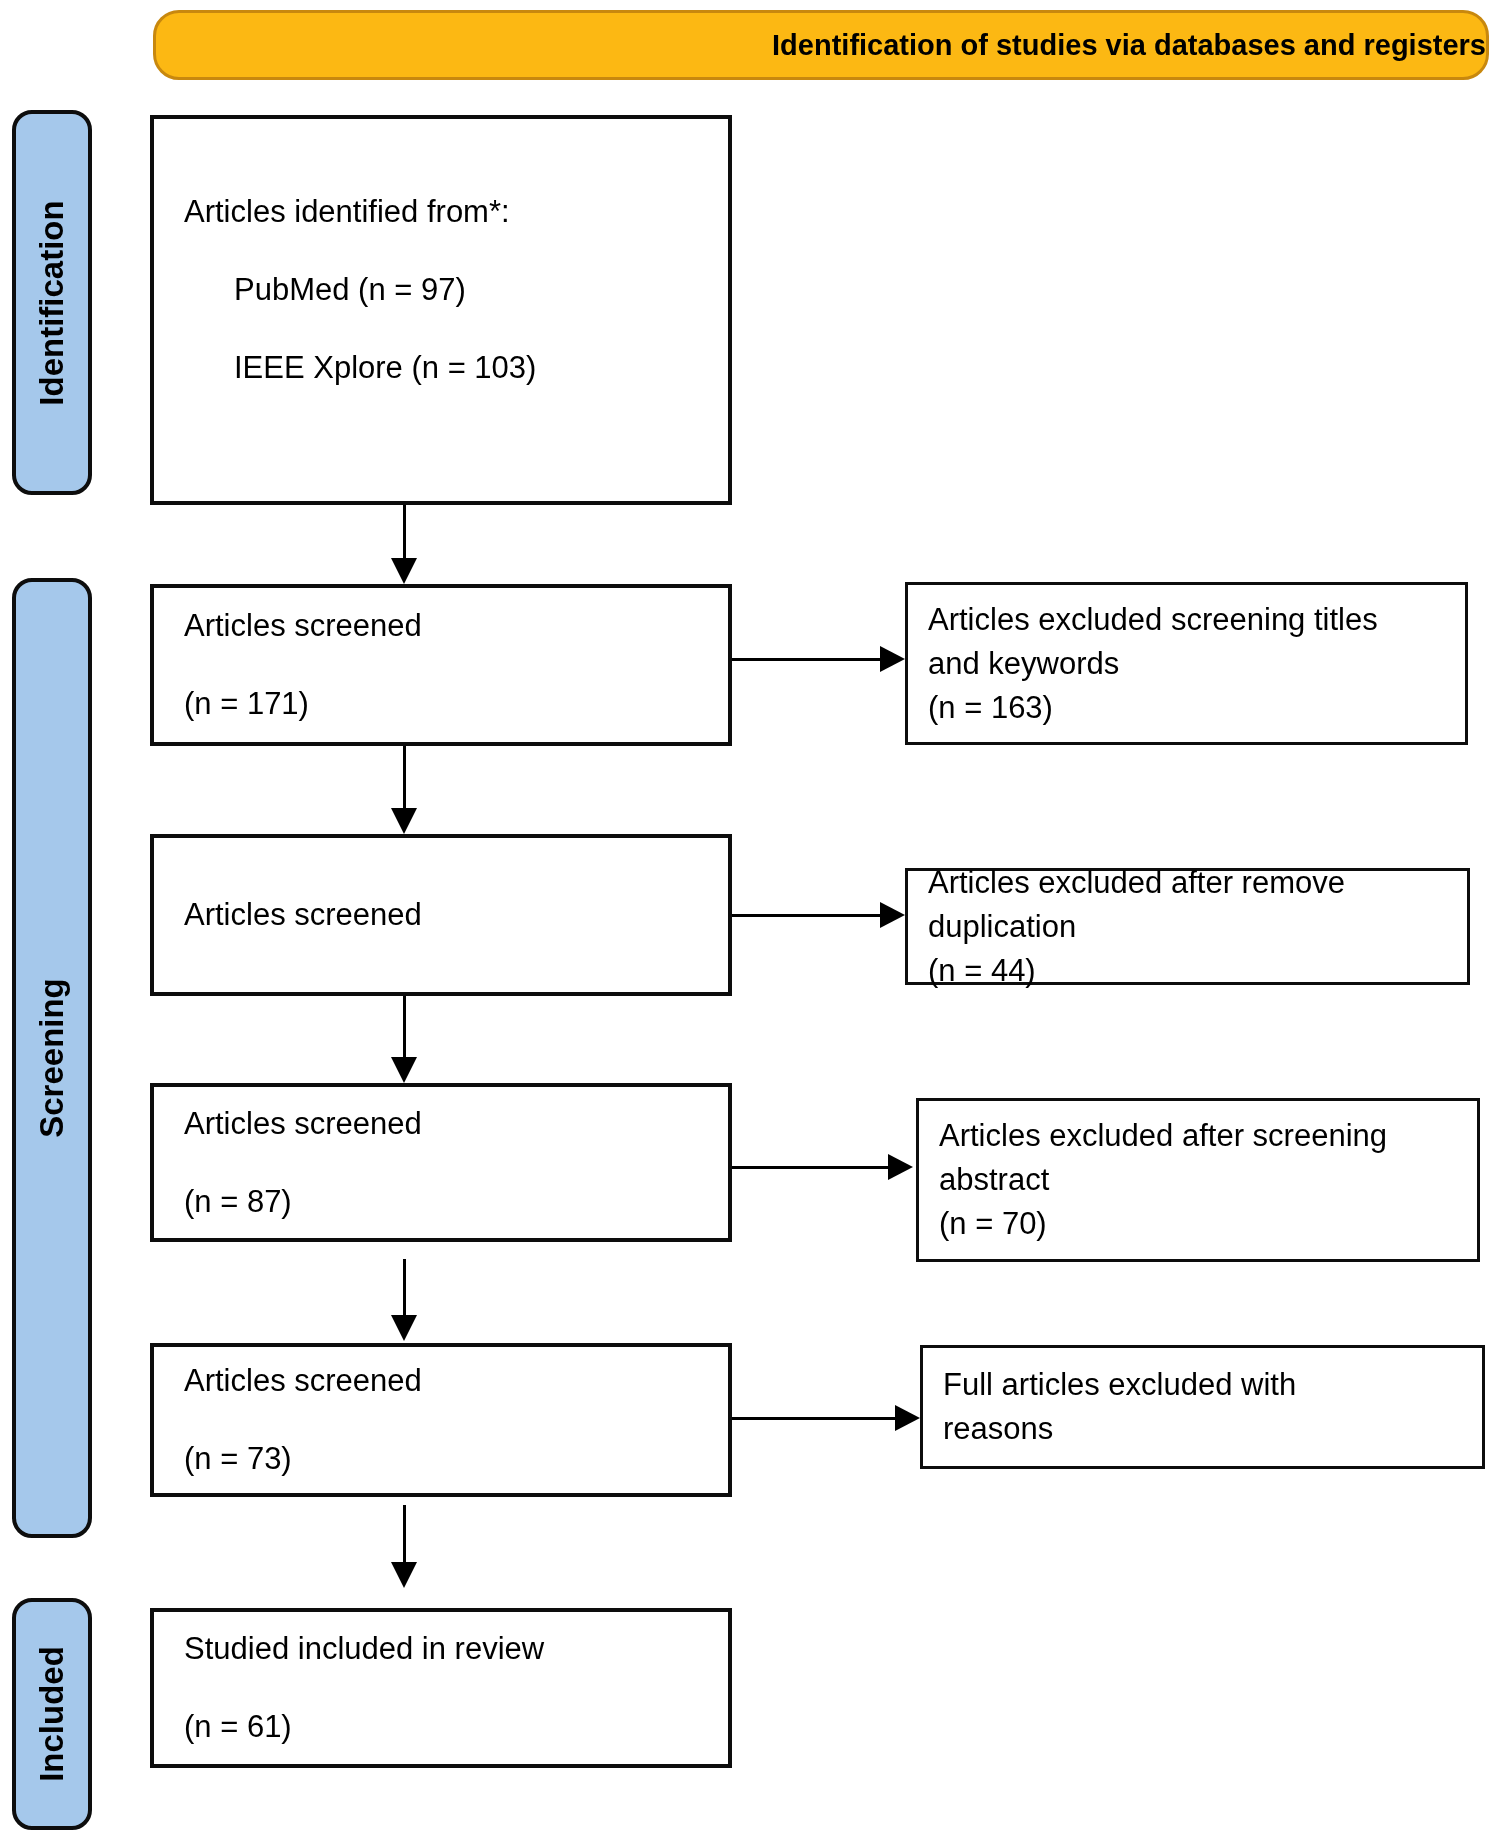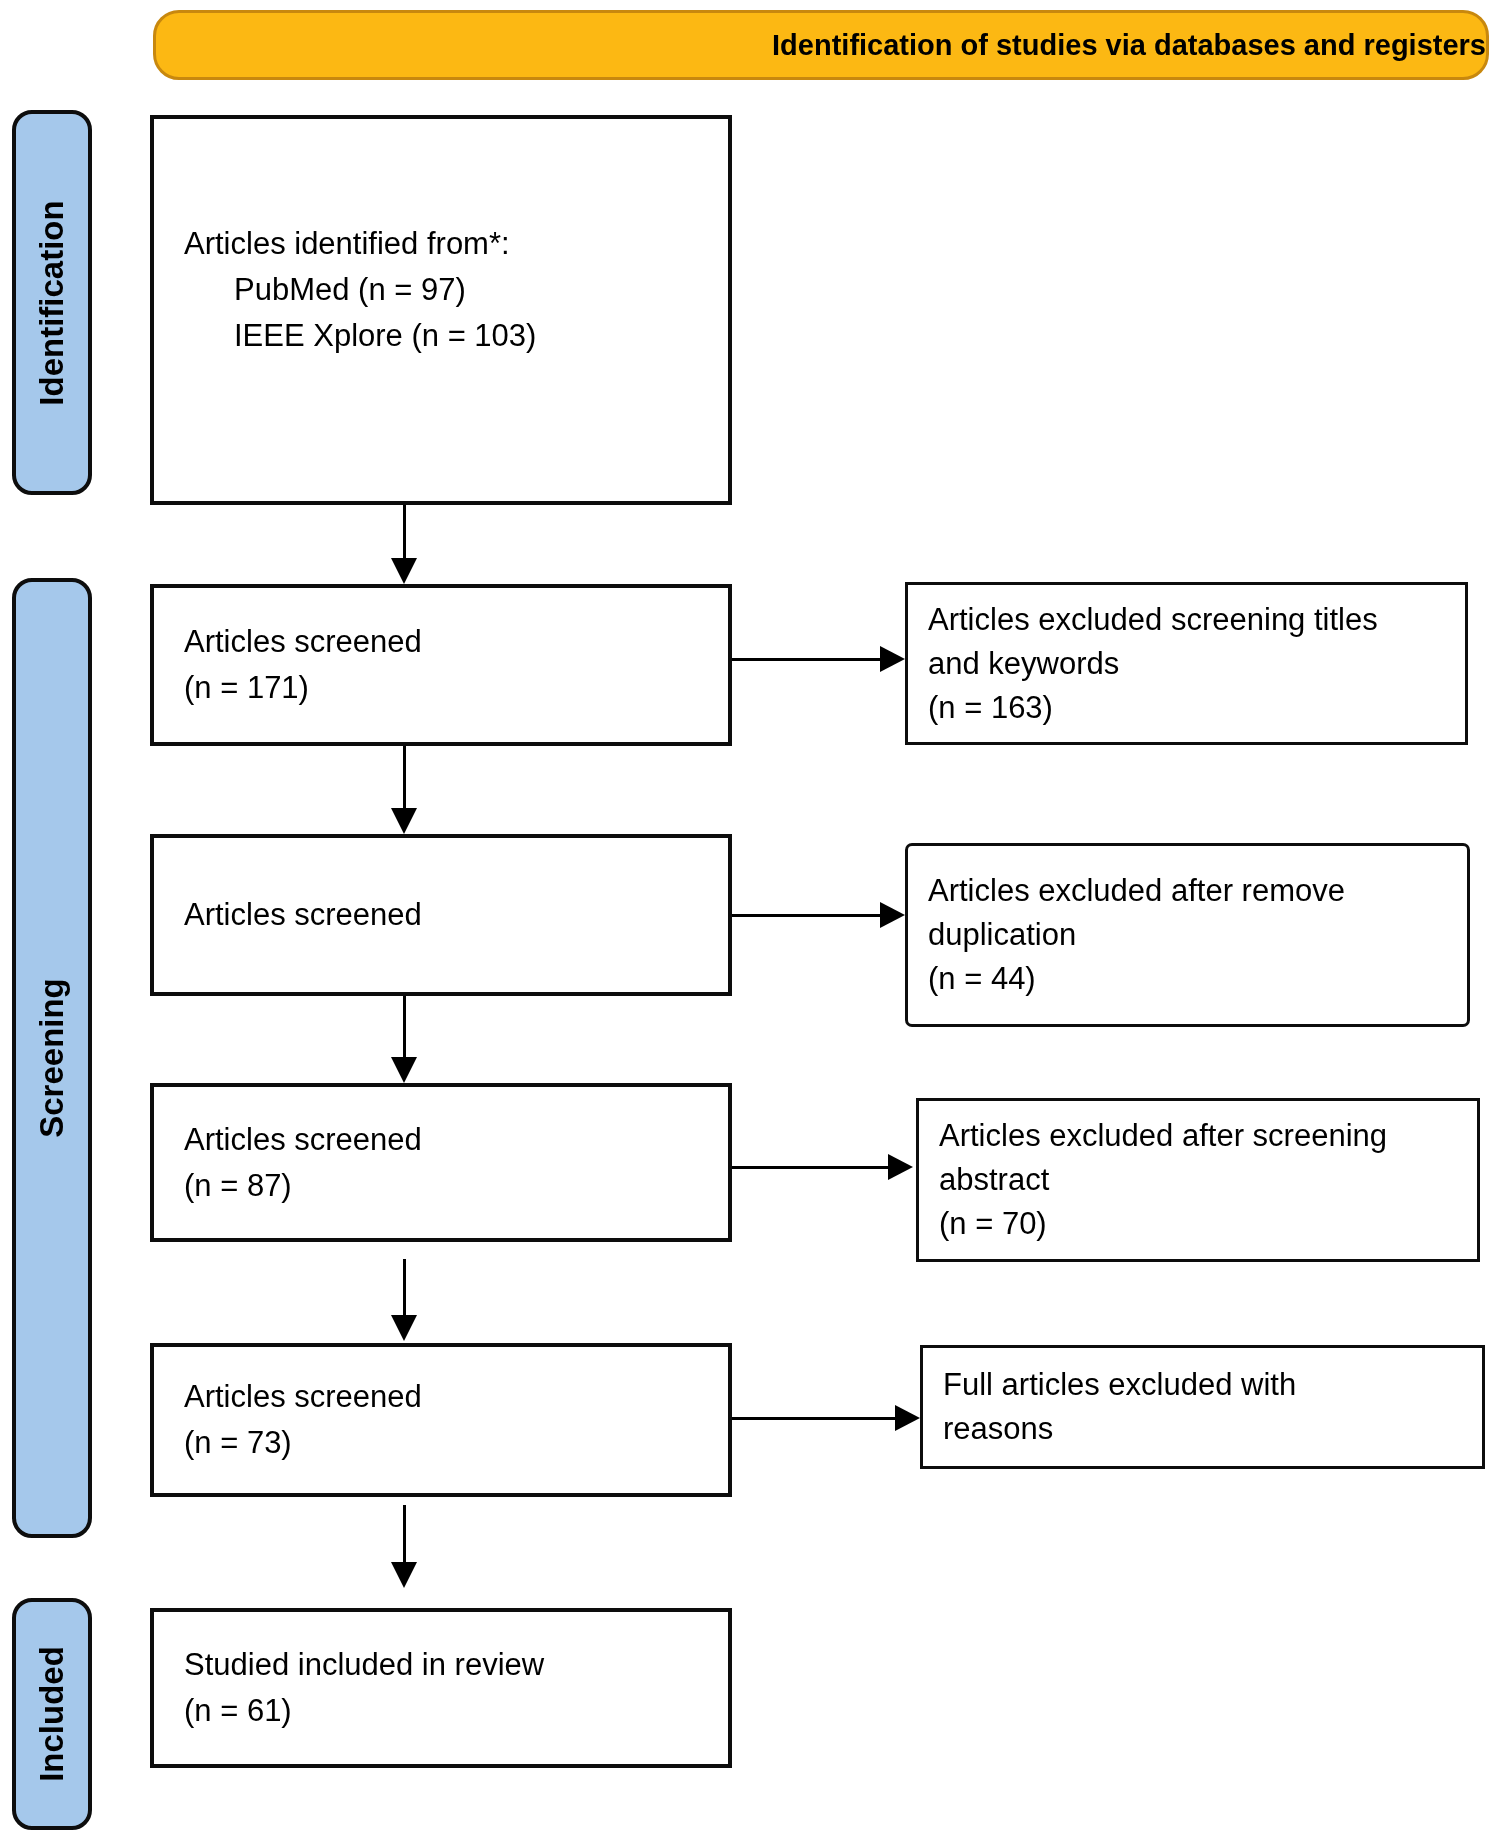--- a/index.html
+++ b/index.html
@@ -34,32 +34,32 @@
   .stage.screening{top:578px;height:960px;}
   .stage.included{top:1598px;height:232px;}
 
   
   .box{
     position:absolute;background:#ffffff;border:4px solid var(--box-border);
     display:flex;flex-direction:column;justify-content:center;
     font-size:31px;line-height:46px;
   }
   .box .line{white-space:nowrap;}
-  .main{left:150px;width:582px;padding-left:30px;}
+  .main{left:150px;width:582px;padding-left:30px;gap:32px;}
   .b1{top:115px;height:390px;padding-bottom:40px;}
   .b1 .src{margin-left:50px;}
   .b2{top:584px;height:162px;}
   .b3{top:834px;height:162px;}
   .b4{top:1083px;height:159px;}
   .b5{top:1343px;height:154px;}
   .b6{top:1608px;height:160px;}
 
   .side{border-width:3px;padding-left:20px;padding-right:8px;line-height:44px;}
   .r1{left:905px;top:582px;width:563px;height:163px;}
-  .r2{left:905px;top:843px;width:565px;height:184px;border-radius:7px;}
+  .r2{left:905px;top:868px;width:565px;height:117px;}
   .r3{left:916px;top:1098px;width:564px;height:164px;}
   .r4{left:920px;top:1345px;width:565px;height:124px;}
 
   
   .arrow-v{position:absolute;width:3px;background:#000;}
   .arrow-v::after{
     content:"";position:absolute;top:100%;left:-12px;
     border:solid transparent;border-width:26px 13px 0 13px;border-top-color:#000;
   }
   .v1{left:403px;top:505px;height:53px;}

